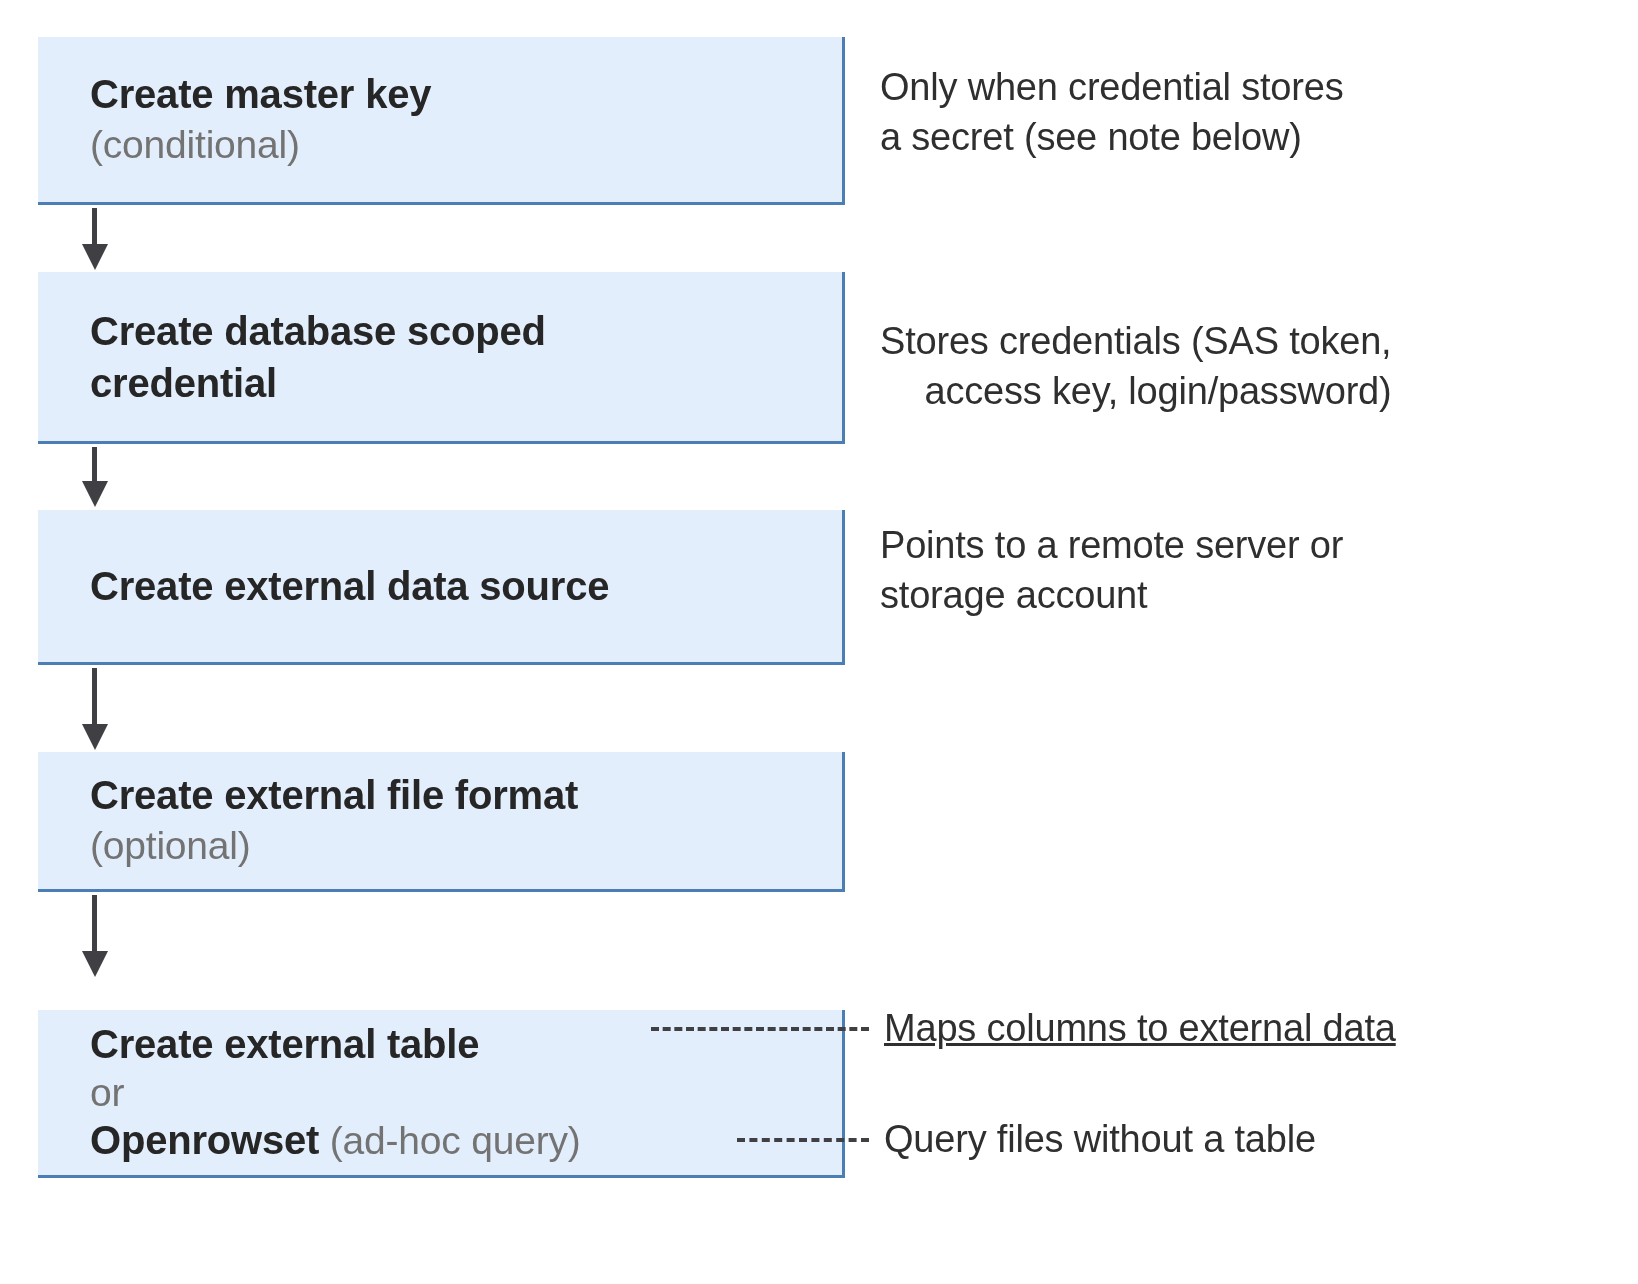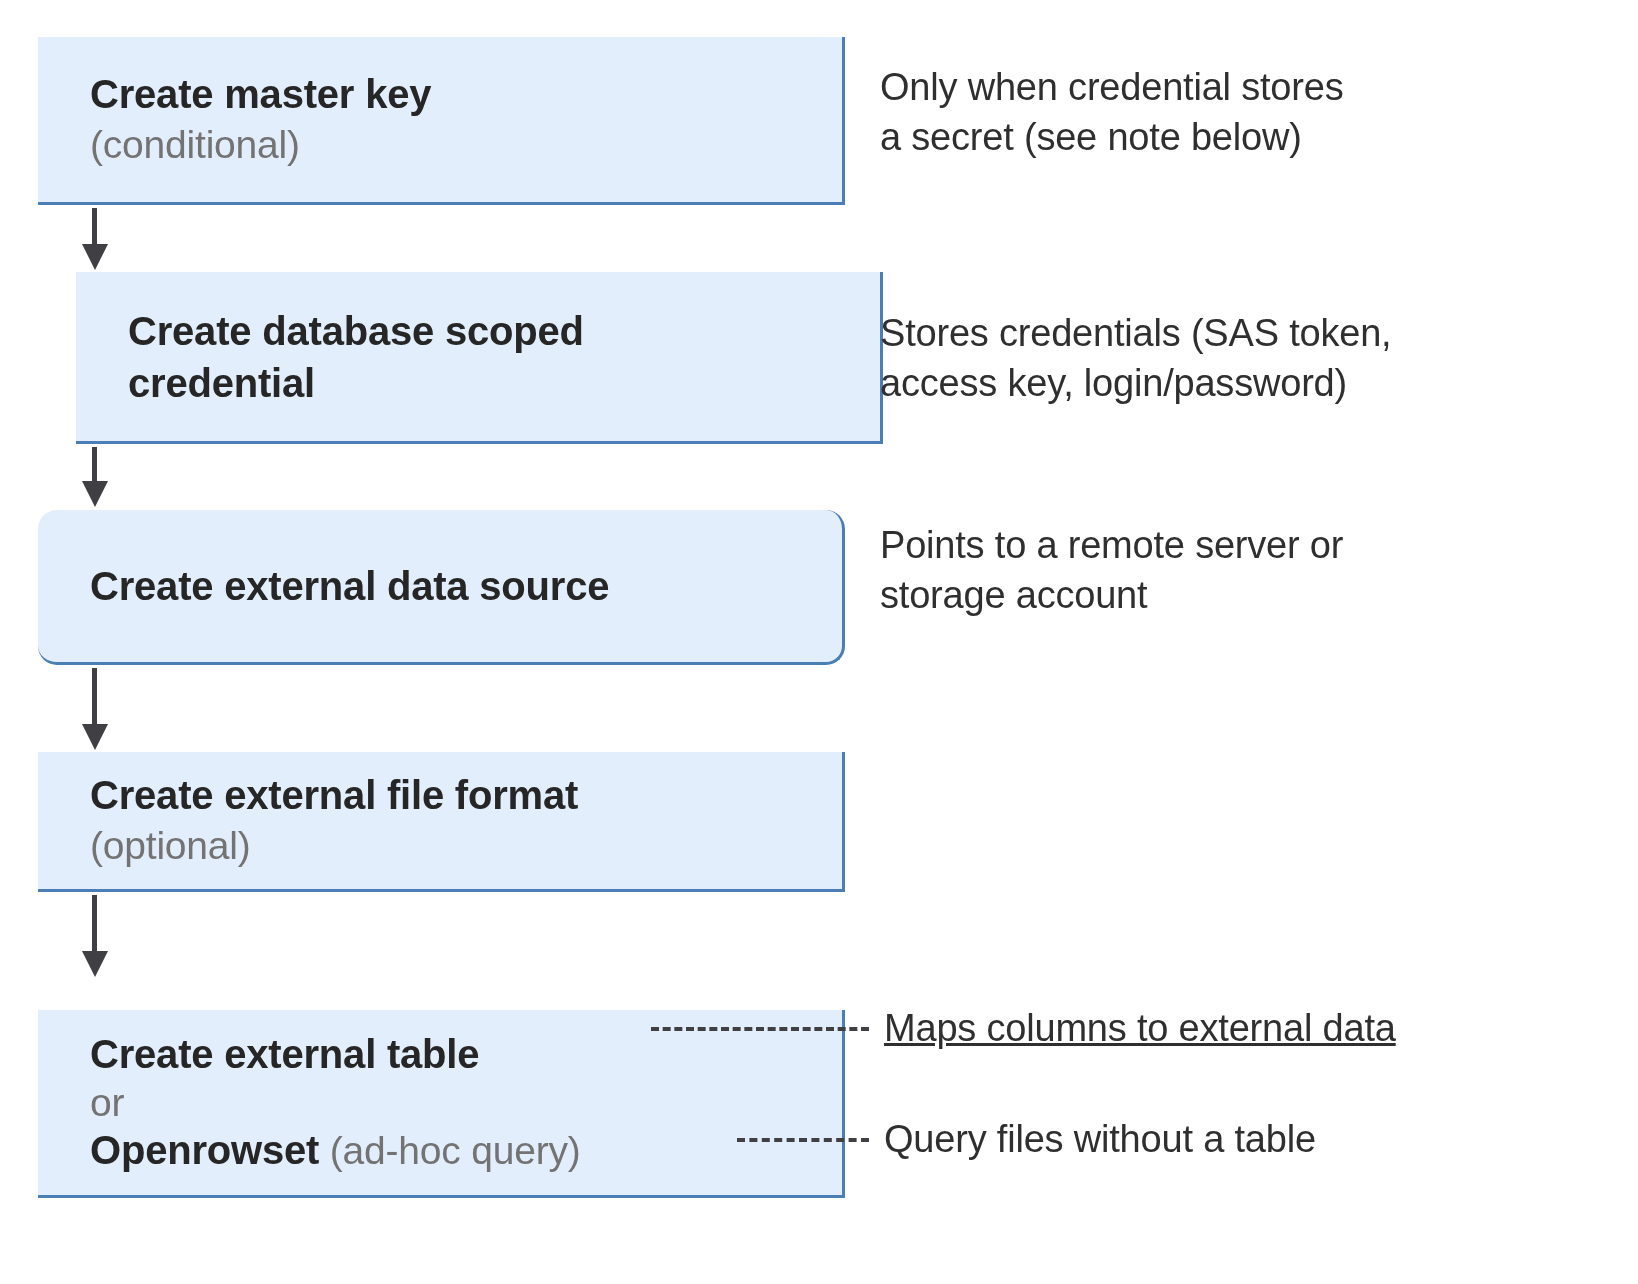--- a/index.html
+++ b/index.html
@@ -116,34 +116,34 @@
     </div>
   </div>
   <div class="note" style="top:62px;">Only when credential stores
 a secret (see note below)</div>
 
   <div class="arrow" style="top:208px; height:62px;">
     <div class="shaft" style="height:38px;"></div>
     <div class="head" style="top:36px;"></div>
   </div>
 
-  <div class="step-box" style="top:272px; height:172px;margin-left:38px;">
+  <div class="step-box" style="top:272px; height:172px;">
     <div class="step-text">
       <div class="step-title-wrap">Create database scoped credential</div>
     </div>
   </div>
-  <div class="note" style="top:308px;">Stores credentials (SAS token,
+  <div class="note" style="top:316px;text-align:right;">Stores credentials (SAS token,
 access key, login/password)</div>
 
   <div class="arrow" style="top:447px; height:60px;">
     <div class="shaft" style="height:36px;"></div>
     <div class="head" style="top:34px;"></div>
   </div>
 
-  <div class="step-box" style="top:510px; height:155px;border-radius:19px;">
+  <div class="step-box" style="top:510px; height:155px;">
     <div class="step-text">
       <div class="step-title">Create external data source</div>
     </div>
   </div>
   <div class="note" style="top:520px;">Points to a remote server or
 storage account</div>
 
   <div class="arrow" style="top:668px; height:82px;">
     <div class="shaft" style="height:58px;"></div>
     <div class="head" style="top:56px;"></div>
@@ -154,21 +154,21 @@
       <div class="step-title">Create external file format</div>
       <div class="step-sub">(optional)</div>
     </div>
   </div>
 
   <div class="arrow" style="top:895px; height:82px;">
     <div class="shaft" style="height:58px;"></div>
     <div class="head" style="top:56px;"></div>
   </div>
 
-  <div class="step-box" style="top:1010px; height:188px;">
+  <div class="step-box" style="top:1010px; height:168px;">
     <div class="step-text" style="line-height:1.22;">
       <div class="step-title">Create external table</div>
       <div class="step-sub">or</div>
       <div>
         <span class="step-title" style="display:inline;text-align:center;">Openrowset</span><span class="step-sub" style="display:inline;"> (ad-hoc query)</span>
       </div>
     </div>
   </div>
 
   <div class="leader" style="left:651px; top:1027px; width:218px;"></div>

